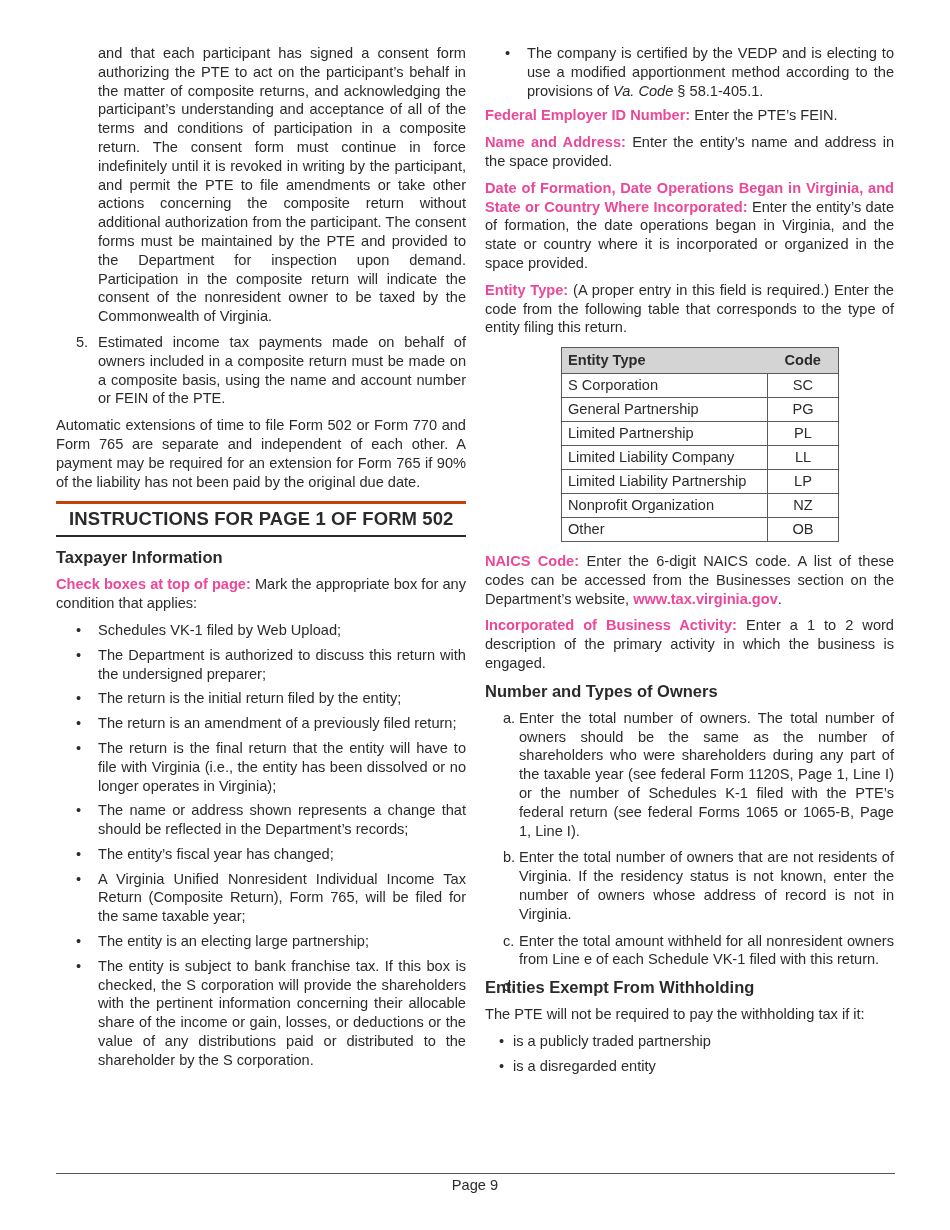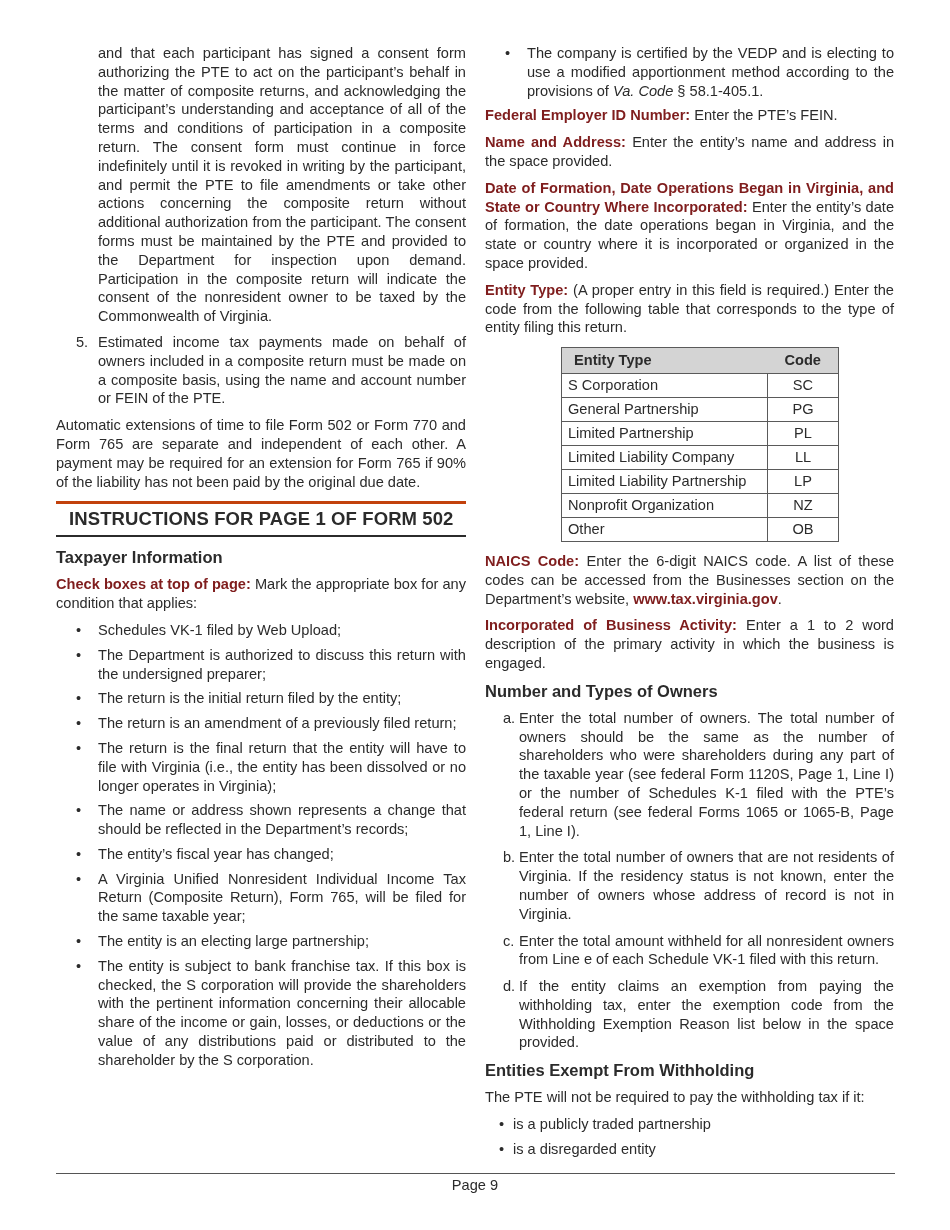--- a/index.html
+++ b/index.html
@@ -5,38 +5,38 @@
   html, body { margin: 0; padding: 0; background: #ffffff; }
   body {
     width: 950px; height: 1230px; position: relative; overflow: hidden;
     font-family: "Liberation Sans", sans-serif; color: #2b2b2b;
     font-size: 14.6px; line-height: 18.8px;
   }
   .col { position: absolute; top: 44px; }
   .col-left { left: 56px; width: 410px; }
   .col-right { left: 485px; width: 409px; }
   p { margin: 0 0 8px 0; text-align: justify; }
-  b { color: #7f1d1d; }
+  b { color: #ec4899; }
   .indent-block { padding-left: 42px; text-align: justify; margin-bottom: 7px; }
   .num-item { position: relative; padding-left: 42px; text-align: justify; margin-bottom: 8px; }
   .num-item .marker { position: absolute; left: 20px; top: 0; }
   ul.bullets { list-style: none; margin: 0; padding: 0; }
   ul.bullets li { position: relative; padding-left: 42px; margin-bottom: 6px; text-align: justify; }
   ul.bullets li .bul { position: absolute; left: 20px; top: 0; }
   .section-head {
     border-top: 3px solid #c2410c; border-bottom: 2px solid #2b2b2b;
     font-weight: bold; font-size: 18.5px; line-height: 22px;
     padding: 4px 0 5px 13px; margin: 10px 0 10px 0; letter-spacing: 0.1px;
   }
   h3 { font-size: 16.5px; line-height: 20px; font-weight: bold; margin: 8px 0 8px 0; }
   table.entity {
     border-collapse: collapse; margin: 10px 0 10px 76px; width: 278px;
     font-size: 14.6px;
   }
-  table.entity th { background: #d4d4d4; text-align: left; font-weight: bold; padding: 3px 12px; border: 1px solid #5a5a5a; }
+  table.entity th { background: #d4d4d4; text-align: left; font-weight: bold; padding: 3px 6px; border: 1px solid #5a5a5a; }
   table.entity th.code { text-align: center; border-left: none; }
   table.entity th.name { border-right: none; }
   table.entity td { border: 1px solid #5a5a5a; padding: 2px 6px; height: 19px; }
   table.entity td.code { text-align: center; width: 58px; }
   .alpha-item { position: relative; padding-left: 34px; text-align: justify; margin-bottom: 8px; }
   .alpha-item .marker { position: absolute; left: 18px; top: 0; }
   ul.small-bullets { list-style: none; margin: 0; padding: 0; }
   ul.small-bullets li { position: relative; padding-left: 28px; margin-bottom: 6px; }
   ul.small-bullets li .bul { position: absolute; left: 14px; top: 0; }
   .footer-rule { position: absolute; left: 56px; width: 839px; top: 1173px; border-top: 1px solid #555; }
@@ -130,21 +130,21 @@
 
   <p><b>NAICS Code:</b><span> Enter the 6-digit NAICS code. A list of these codes can be accessed from the Businesses section on the Department’s website, </span><b>www.tax.virginia.gov</b><span>.</span></p>
 
   <p><b>Incorporated of Business Activity:</b><span> Enter a 1 to 2 word description of the primary activity in which the business is engaged.</span></p>
 
   <h3>Number and Types of Owners</h3>
 
   <div class="alpha-item"><span class="marker">a.</span><span>Enter the total number of owners. The total number of owners should be the same as the number of shareholders who were shareholders during any part of the taxable year (see federal Form 1120S, Page 1, Line I) or the number of Schedules K-1 filed with the PTE’s federal return (see federal Forms 1065 or 1065-B, Page 1, Line I).</span></div>
   <div class="alpha-item"><span class="marker">b.</span><span>Enter the total number of owners that are not residents of Virginia. If the residency status is not known, enter the number of owners whose address of record is not in Virginia.</span></div>
   <div class="alpha-item"><span class="marker">c.</span><span>Enter the total amount withheld for all nonresident owners from Line e of each Schedule VK-1 filed with this return.</span></div>
-  <div class="alpha-item"><span class="marker">d.</span><span>If the entity claims an exemption from paying the withholding tax, enter the exemption code from the Withholding Exemption Reason list below in the space provided.</span></div>
+  <div class="alpha-item"><span class="marker">d.</span></div>
 
   <h3>Entities Exempt From Withholding</h3>
   <p>The PTE will not be required to pay the withholding tax if it:</p>
   <ul class="small-bullets">
     <li><span class="bul">•</span><span>is a publicly traded partnership</span></li>
     <li><span class="bul">•</span><span>is a disregarded entity</span></li>
   </ul>
 </div>
 
 <div class="footer-rule"></div>

